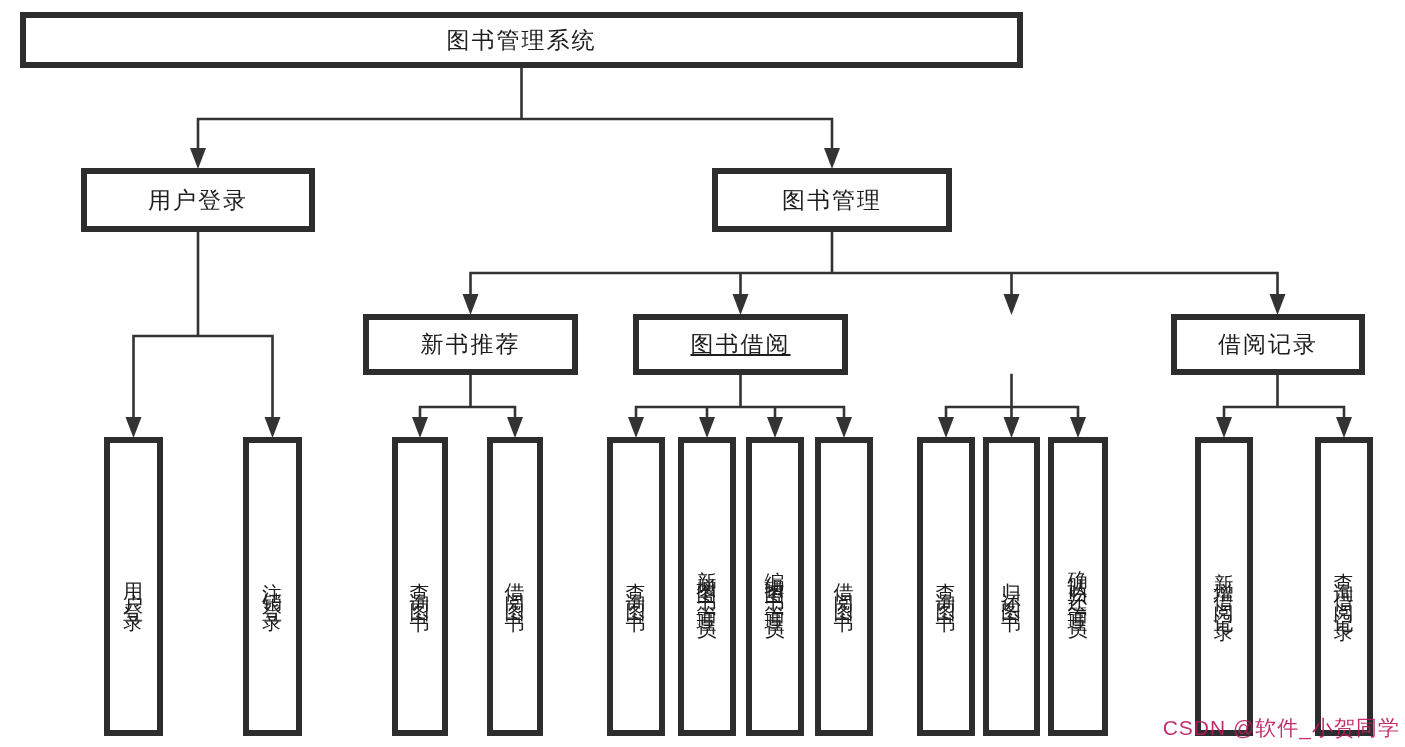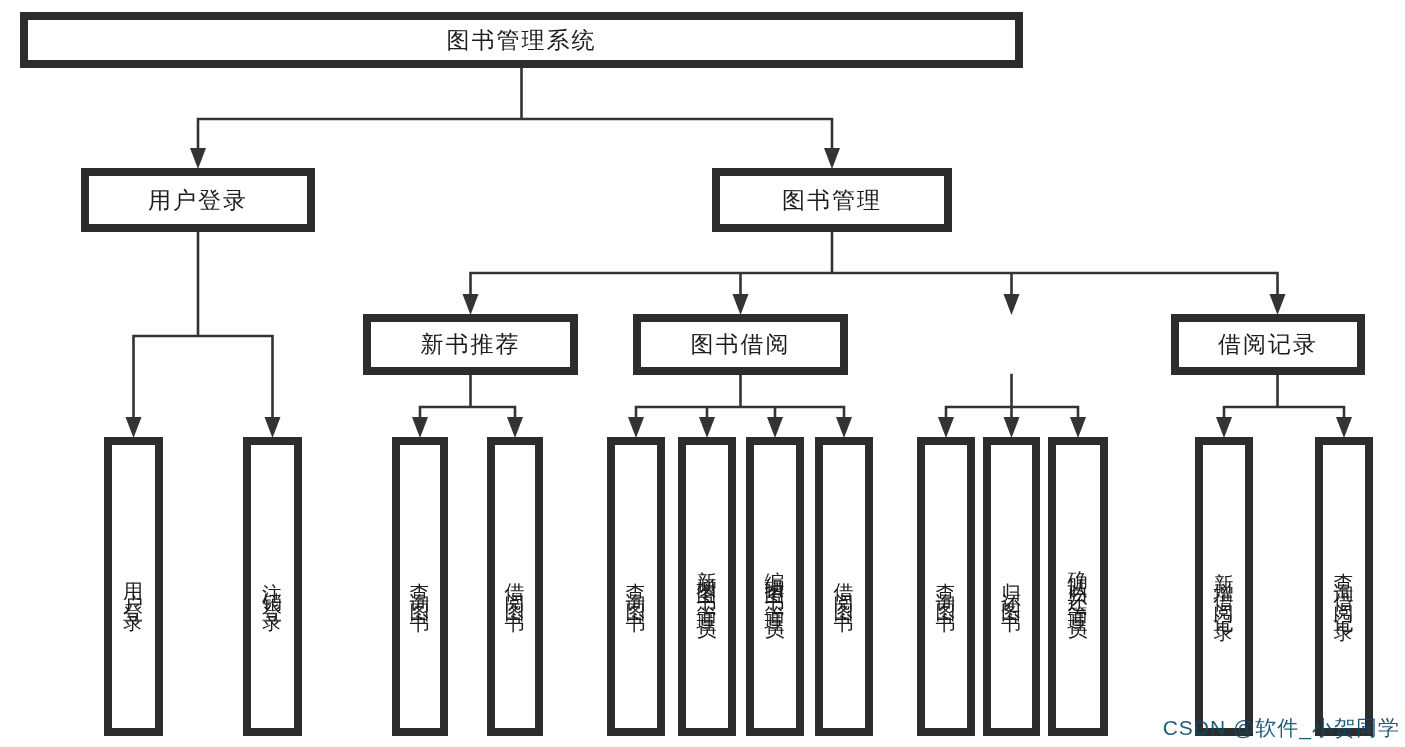--- a/index.html
+++ b/index.html
@@ -13,21 +13,21 @@
   }
   svg.connectors {
     position: absolute;
     left: 0; top: 0;
     z-index: 0;
   }
   .node {
     position: absolute;
     box-sizing: border-box;
     background: #ffffff;
-    border: 8px solid #be185d;
+    border: 6px solid #be185d;
     display: flex;
     align-items: center;
     justify-content: center;
     z-index: 1;
   }
   .node .label {
     color: #1d1d1d;
     white-space: nowrap;
   }
   .node.horizontal .label {
@@ -71,35 +71,35 @@
       <polygon points="628,417 644,417 636,438" fill="#333333"></polygon>
       <polygon points="699,417 715,417 707,438" fill="#333333"></polygon>
       <polygon points="767,417 783,417 775,438" fill="#333333"></polygon>
       <polygon points="836,417 852,417 844,438" fill="#333333"></polygon>
       <polygon points="938,417 954,417 946,438" fill="#333333"></polygon>
       <polygon points="1003.5,417 1019.5,417 1011.5,438" fill="#333333"></polygon>
       <polygon points="1070,417 1086,417 1078,438" fill="#333333"></polygon>
       <polygon points="1216,417 1232,417 1224,438" fill="#333333"></polygon>
       <polygon points="1336,417 1352,417 1344,438" fill="#333333"></polygon>
     </svg>
-  <div class="watermark" style="color: #0c4a6e;">CSDN @软件_小贺同学</div>
+  <div class="watermark" style="color: #be185d;">CSDN @软件_小贺同学</div>
 <div class="node horizontal" style="left: 20px; top: 12px; width: 1003px; height: 56px; border-color: rgb(45, 45, 45);">
       <span class="label" style="color: rgb(29, 29, 29);">图书管理系统</span>
     </div>
     <div class="node horizontal" style="left: 81px; top: 168px; width: 234px; height: 64px; border-color: rgb(45, 45, 45);">
       <span class="label" style="color: rgb(29, 29, 29);">用户登录</span>
     </div>
     <div class="node horizontal" style="left: 363px; top: 314px; width: 215px; height: 61px; border-color: rgb(45, 45, 45);">
       <span class="label" style="color: rgb(29, 29, 29);">新书推荐</span>
     </div>
     <div class="node horizontal" style="left: 712px; top: 168px; width: 240px; height: 64px; border-color: rgb(45, 45, 45);">
       <span class="label" style="color: rgb(29, 29, 29);">图书管理</span>
     </div>
     <div class="node horizontal" style="left: 633px; top: 314px; width: 215px; height: 61px; border-color: rgb(45, 45, 45);">
-      <span class="label" style="color: rgb(29, 29, 29);">图书借阅</span>
+      <span class="label" style="color: rgb(29, 29, 29); text-decoration: underline;">图书借阅</span>
     </div>
     <div class="node horizontal" style="left: 1171px; top: 314px; width: 194px; height: 61px; border-color: rgb(45, 45, 45);">
       <span class="label" style="color: rgb(29, 29, 29);">借阅记录</span>
     </div>
     <div class="node vertical" style="left: 104px; top: 437px; width: 59px; height: 299px; border-color: rgb(45, 45, 45);">
       <span class="label" style="color: rgb(29, 29, 29); letter-spacing: 10px;">用户登录</span>
     </div>
     <div class="node vertical" style="left: 243px; top: 437px; width: 59px; height: 299px; border-color: rgb(45, 45, 45);">
       <span class="label" style="color: rgb(29, 29, 29); letter-spacing: 10px;">注销登录</span>
     </div>

